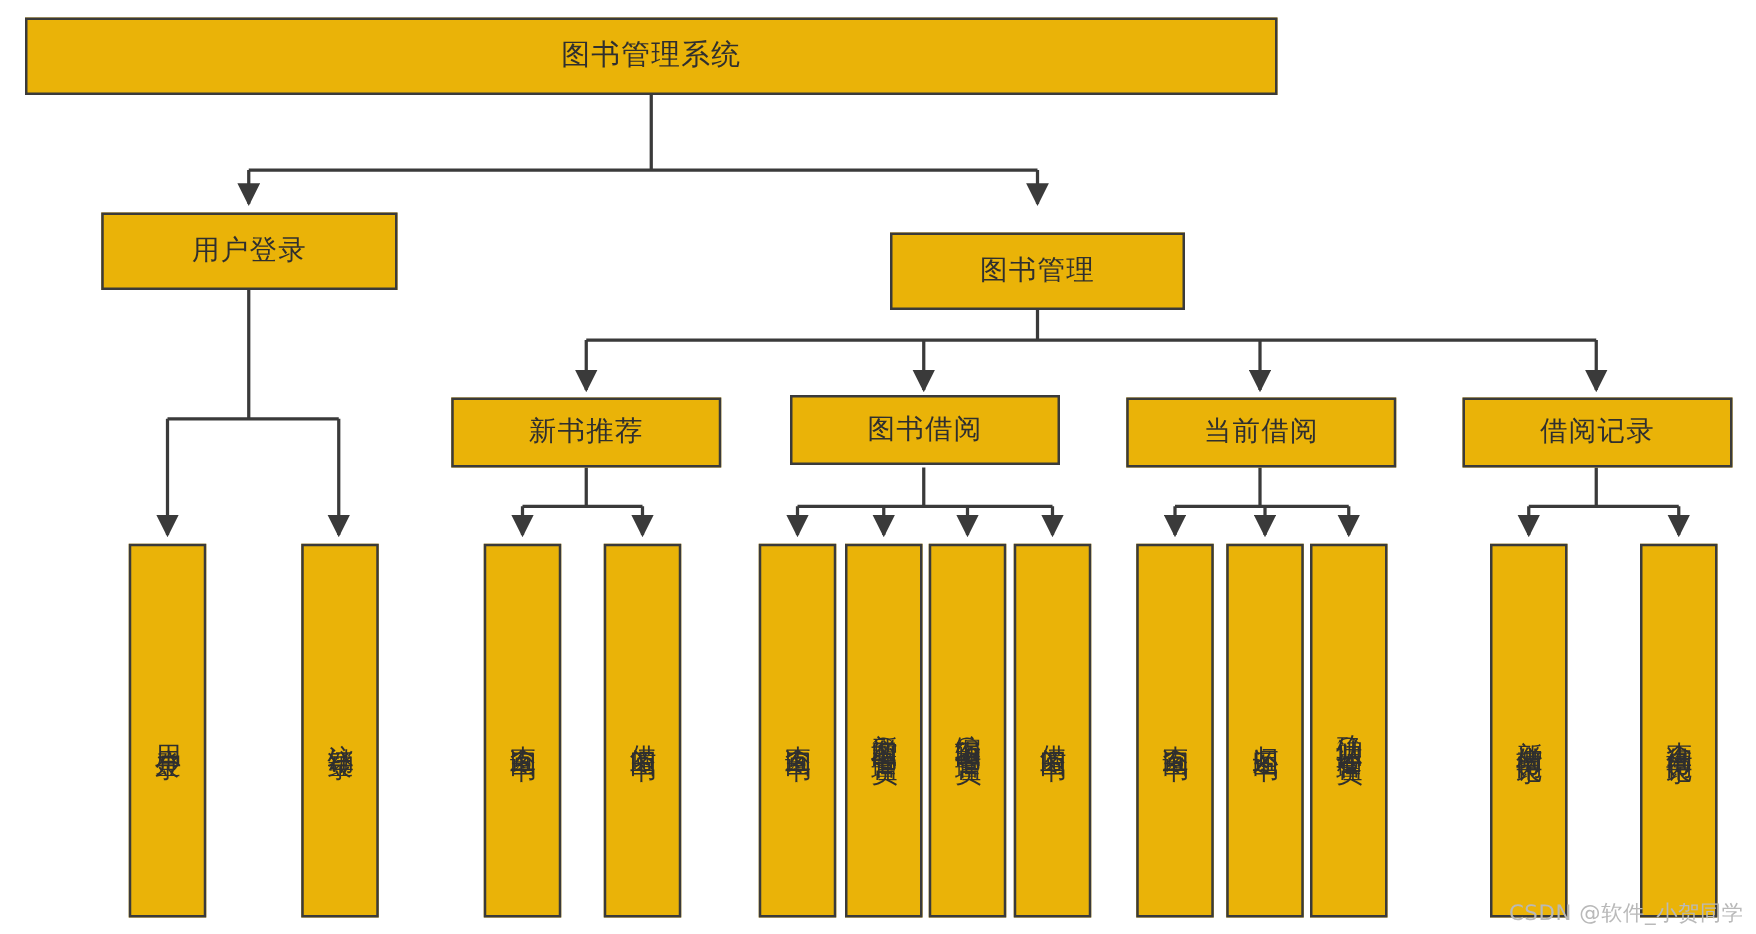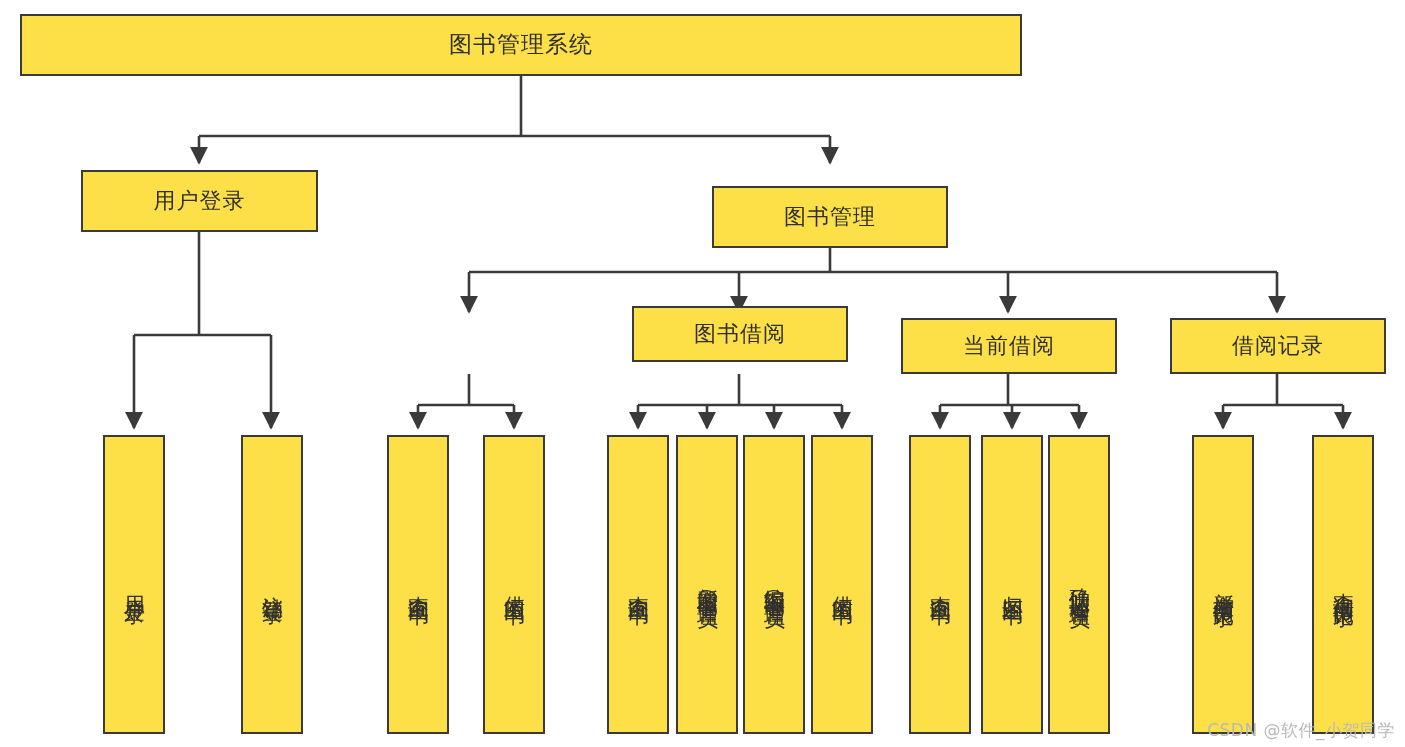--- a/index.html
+++ b/index.html
@@ -11,21 +11,21 @@
     overflow:hidden;
     position:relative;
   }
   #diagram{
     position:absolute;left:0;top:0;width:1405px;height:747px;
   }
   .svg-layer{position:absolute;left:0;top:0;width:1405px;height:747px;pointer-events:none;}
   .node{
     position:absolute;
     box-sizing:border-box;
-    background:#fde047;
+    background:#eab308;
     border:2px solid #3a3a3a;
     display:flex;
     align-items:center;
     justify-content:center;
     color:#2f2f2f;
     line-height:1.18;
   }
   .node.h{           
     font-size:22px;
     letter-spacing:1px;
@@ -116,21 +116,24 @@
     <span>图书管理系统</span>
   </div>
 
   <div class="node h" style="left:81px;top:170px;width:237px;height:62px;">
     <span>用户登录</span>
   </div>
   <div class="node h" style="left:712px;top:170px;width:236px;height:62px;margin-top:16px;">
     <span>图书管理</span>
   </div>
 
-  <div class="node h" style="left:632px;top:306px;width:216px;height:56px;">
+  <div class="node h" style="left:361px;top:318px;width:216px;height:56px;">
+    <span>新书推荐</span>
+  </div>
+  <div class="node h" style="left:632px;top:316px;width:216px;height:56px;">
     <span>图书借阅</span>
   </div>
   <div class="node h" style="left:1170px;top:318px;width:216px;height:56px;">
     <span>借阅记录</span>
   </div>
   <div class="node h" style="left:901px;top:318px;width:216px;height:56px;">
     <span>当前借阅</span>
   </div>
 
   <div class="node v" style="left:103px;top:435px;width:62px;height:299px;">

